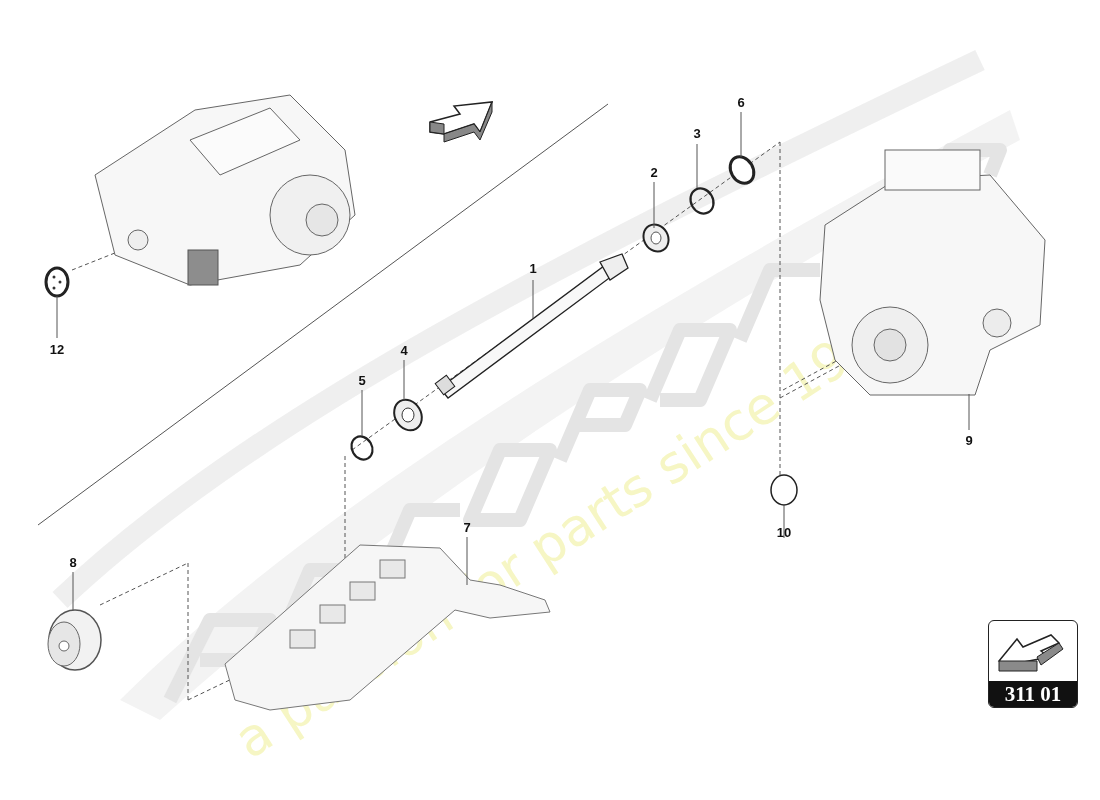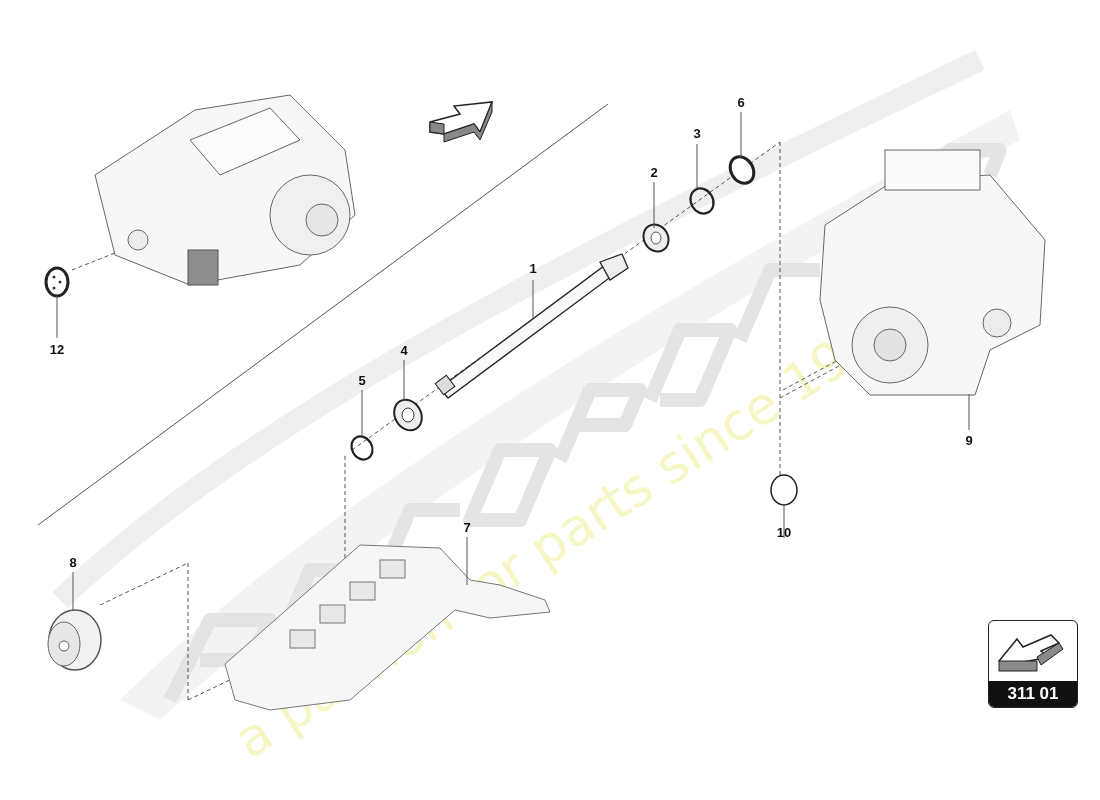--- a/index.html
+++ b/index.html
@@ -1,20 +1,20 @@
 <!DOCTYPE html>
 <html><head>
 <meta charset="utf-8">
 <style>
   html, body { margin:0; padding:0; background:#ffffff; }
   body { width:1100px; height:800px; position:relative; overflow:hidden; font-family:"Liberation Sans", sans-serif; }
   #canvas { position:absolute; left:0; top:0; width:1100px; height:800px; }
   .callout { position:absolute; font-family:"Liberation Sans", sans-serif; font-weight:bold; font-size:13px; color:#111; transform:translateX(-50%); line-height:1; }
   .page-badge { position:absolute; left:988px; top:620px; width:88px; height:86px; border:1.5px solid #222; border-radius:6px; background:#fff; overflow:hidden; }
-  .page-badge .num { position:absolute; left:0; right:0; bottom:0; height:26px; background:#111; color:#fff; font-weight:bold; font-size:17px; text-align:center; line-height:26px; font-family:Liberation Sans, sans-serif; }
+  .page-badge .num { position:absolute; left:0; right:0; bottom:0; height:26px; background:#111; color:#fff; font-weight:bold; font-size:21px; text-align:center; line-height:26px; font-family:Liberation Serif, serif; }
 </style>
 </head>
 <body>
 
 <div id="canvas">
   <svg width="1100" height="800" viewBox="0 0 1100 800" xmlns="http://www.w3.org/2000/svg">
 
     <g opacity="0.9">
       <path d="M120 700 C 300 520, 600 330, 1010 110 L 1020 140 C 650 340, 360 540, 160 720 Z" fill="#f2f2f2"></path>
       <path d="M60 600 C 250 420, 560 260, 980 60" stroke="#eeeeee" stroke-width="22" fill="none"></path>

